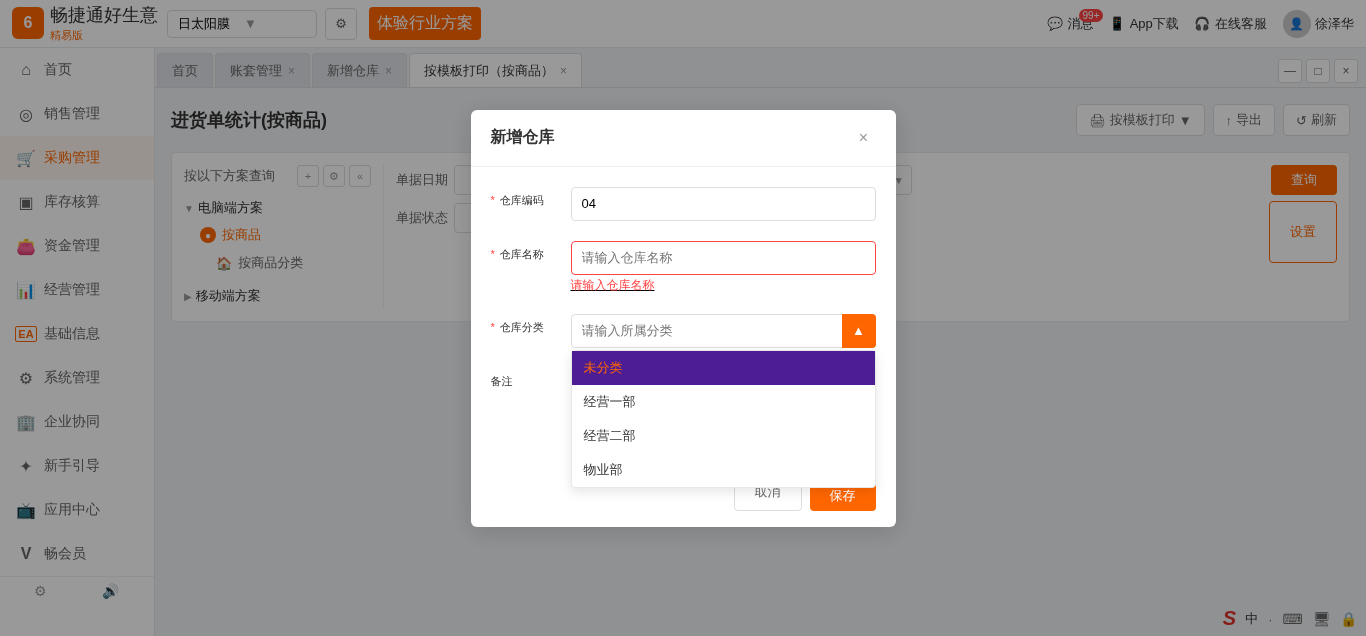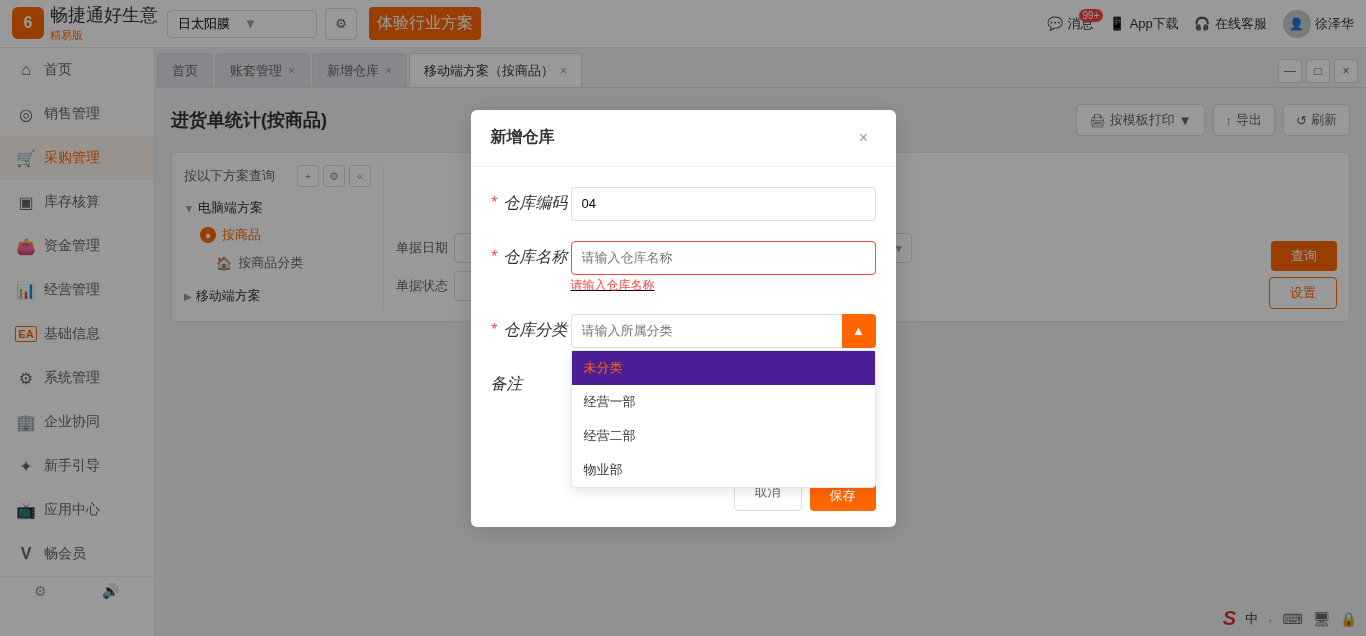--- a/index.html
+++ b/index.html
@@ -249,21 +249,20 @@
 
     
     .filter-section {
       background: #fff;
       border: 1px solid #e8e8e8;
       border-radius: 4px;
       padding: 12px;
       margin-bottom: 12px;
       display: flex;
       gap: 12px;
-      align-items: flex-end;
     }
     .filter-left {
       width: 200px;
       flex-shrink: 0;
       border-right: 1px solid #f0f0f0;
       padding-right: 12px;
     }
     .filter-header {
       display: flex;
       align-items: center;
@@ -425,24 +424,23 @@
       padding: 20px 20px 0 20px;
     }
     .form-field {
       display: flex;
       align-items: flex-start;
       margin-bottom: 20px;
     }
     .form-label {
       width: 80px;
       flex-shrink: 0;
-      font-size: 16px;
+      font-size: 11px;
       color: #333;
       padding-top: 6px;
-      font-style: italic;
     }
     .required-star {
       color: #ff4444;
       margin-right: 2px;
     }
     .form-input-wrap {
       flex: 1;
       position: relative;
       text-decoration: underline;
     }
@@ -605,21 +603,21 @@
       cursor: pointer;
       font-size: 13px;
       display: block;
       margin-bottom: 6px;
     }
     .set-btn {
       background: #fff;
       color: #ff6600;
       border: 1px solid #ff6600;
       border-radius: 4px;
-      padding: 6px 20px;
+      padding: 21px 20px;
       cursor: pointer;
       font-size: 13px;
       display: block;
     }
 
     .filter-section-right-actions {
       display: flex;
       flex-direction: column;
       align-items: flex-end;
       justify-content: flex-start;
@@ -737,21 +735,21 @@
       </div>
       <div class="tab">
         <span>账套管理</span>
         <span class="tab-close">×</span>
       </div>
       <div class="tab">
         <span>新增仓库</span>
         <span class="tab-close">×</span>
       </div>
       <div class="tab active">
-        <span>移动端方案（按商品）</span>
+        <span>按模板打印（按商品）</span>
         <span class="tab-close">×</span>
       </div>
       <div class="tab-bar-actions">
         <div class="tab-action-btn">—</div>
         <div class="tab-action-btn">□</div>
         <div class="tab-action-btn">×</div>
       </div>
     </div>
 
     <div class="page-content">

